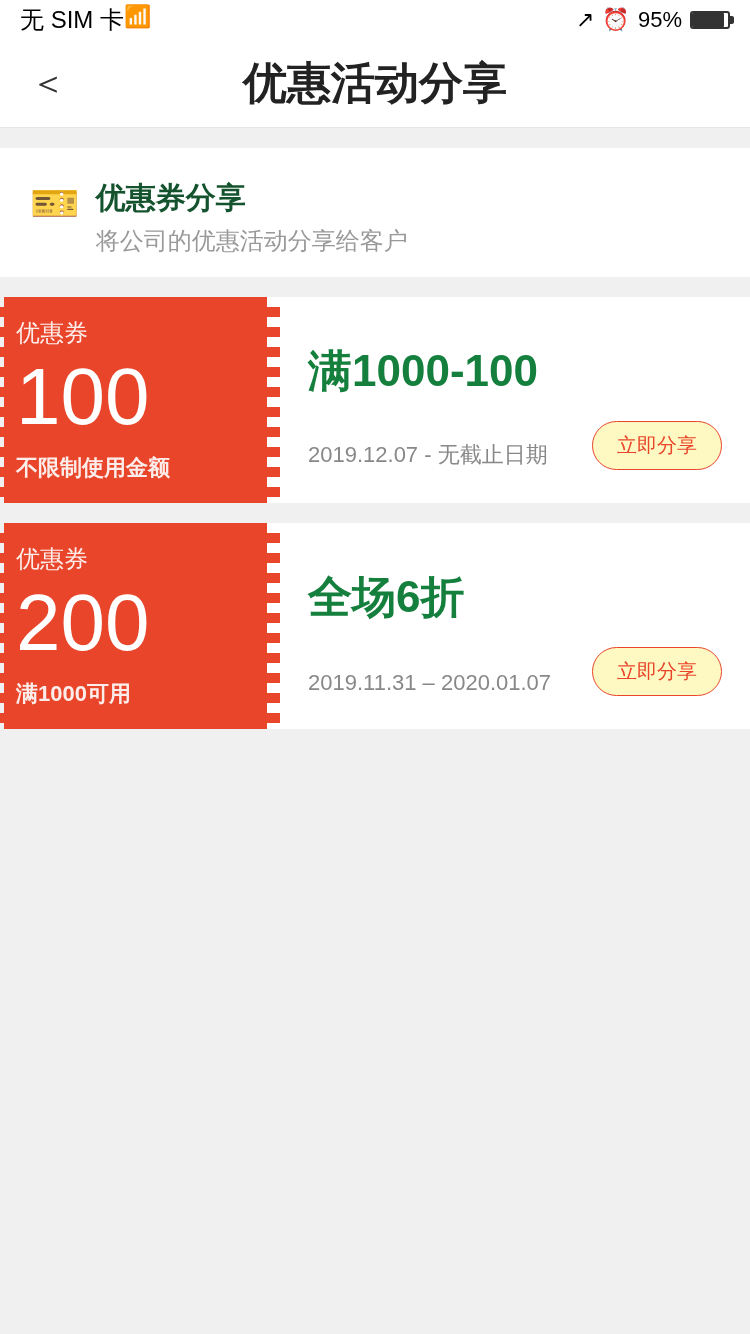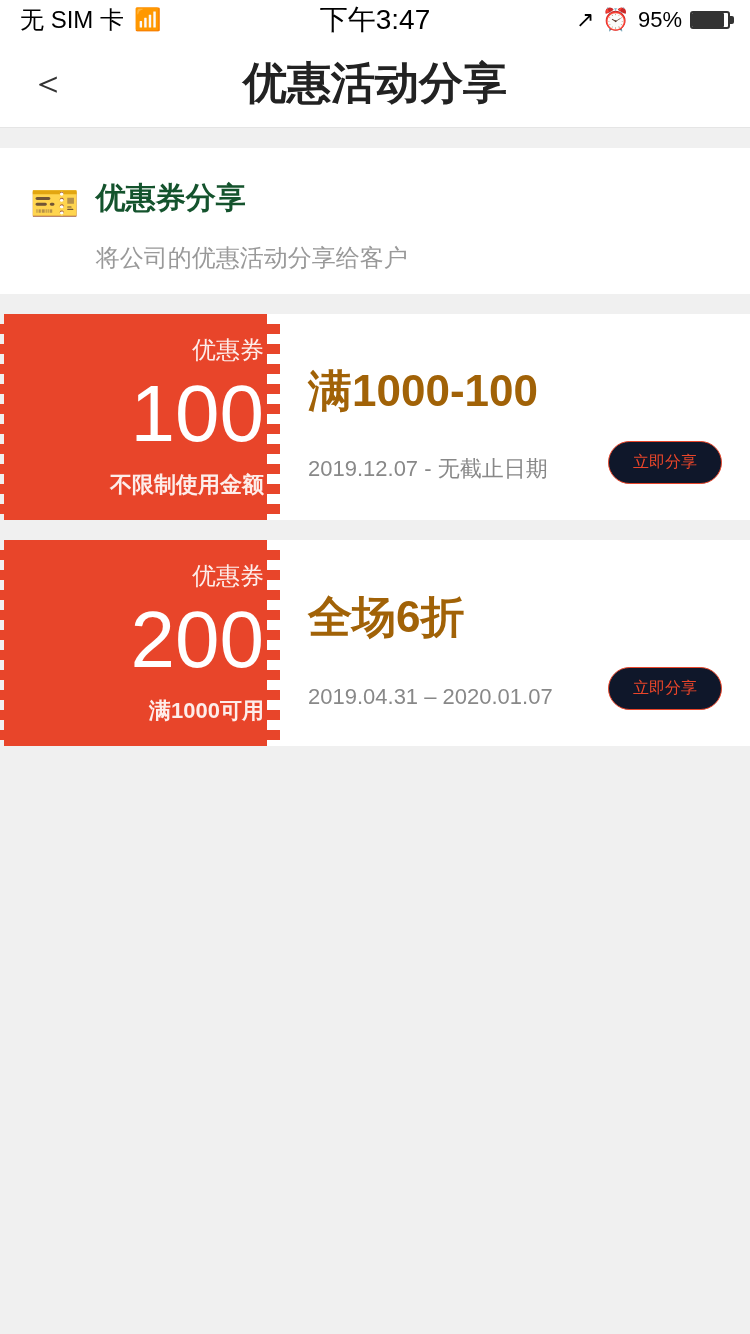--- a/index.html
+++ b/index.html
@@ -17,22 +17,21 @@
       height: 40px;
       background: #fff;
       display: flex;
       align-items: center;
       justify-content: space-between;
       padding: 0 20px;
       font-size: 24px;
     }
     .status-left {
       display: flex;
-      align-items: center;
-      gap: 10px;
+      align-items: flex-start;
     }
     .status-center {
       font-size: 28px;
       font-weight: 500;
       position: absolute;
       left: 50%;
       transform: translateX(-50%);
     }
     .status-right {
       display: flex;
@@ -107,21 +106,21 @@
     }
     .section-text {}
     .section-title {
       font-size: 30px;
       font-weight: 600;
       color: #14532d;
     }
     .section-subtitle {
       font-size: 24px;
       color: #999;
-      margin-top: 23px;
+      margin-top: 6px;
     }
 
     
     .coupons-list {
       margin-top: 20px;
       background: #f0f0f0;
     }
 
     
     .coupon-card {
@@ -133,21 +132,21 @@
       position: relative;
       overflow: visible;
     }
 
     
     .coupon-left {
       width: 280px;
       background: #e8452a;
       display: flex;
       flex-direction: column;
-      align-items: flex-end;
+      align-items: flex-start;
       justify-content: center;
       padding: 20px 16px;
       position: relative;
       flex-shrink: 0;
     }
     .coupon-left::after {
       content: '';
       position: absolute;
       right: -1px;
       top: 0;
@@ -202,59 +201,58 @@
     .coupon-right {
       flex: 1;
       display: flex;
       flex-direction: column;
       justify-content: center;
       padding: 24px 28px;
     }
     .coupon-name {
       font-size: 44px;
       font-weight: 600;
-      color: #a16207;
+      color: #15803d;
       margin-bottom: 20px;
       margin-top: 12px;
     }
     .coupon-bottom {
       display: flex;
       align-items: flex-end;
       justify-content: space-between;
     }
     .coupon-date {
       font-size: 22px;
       color: #888;
     }
     .share-btn {
       border: 1.5px solid #e8452a;
       border-radius: 30px;
       padding: 10px 24px;
-      font-size: 16px;
+      font-size: 20px;
       color: #e8452a;
-      background: #0f172a;
+      background: #fef9c3;
       cursor: pointer;
       white-space: nowrap;
     }
 
     
     .page-bg {
       background: #f0f0f0;
       min-height: 600px;
     }
   </style>
 </head>
 <body>
 
 <div class="status-bar">
   <div class="status-left">
     <span>无 SIM 卡</span>
     <span class="wifi-icon">📶</span>
   </div>
-  <div class="status-center">下午3:47</div>
   <div class="status-right">
     <span>↗</span>
     <span>⏰</span>
     <span>95%</span>
     <span class="battery-bar">
       <div class="battery-fill"></div>
     </span>
   </div>
 </div>
 
@@ -290,21 +288,21 @@
 
   <div class="coupon-card">
     <div class="coupon-left">
       <div class="coupon-type">优惠券</div>
       <div class="coupon-amount">200</div>
       <div class="coupon-condition">满1000可用</div>
     </div>
     <div class="coupon-right">
       <div class="coupon-name">全场6折</div>
       <div class="coupon-bottom">
-        <span class="coupon-date">2019.04.31 – 2020.01.07</span>
+        <span class="coupon-date">2019.11.31 – 2020.01.07</span>
         <button class="share-btn">立即分享</button>
       </div>
     </div>
   </div>
 
 </div>
 
 <div class="page-bg"></div>
 
 </body></html>

